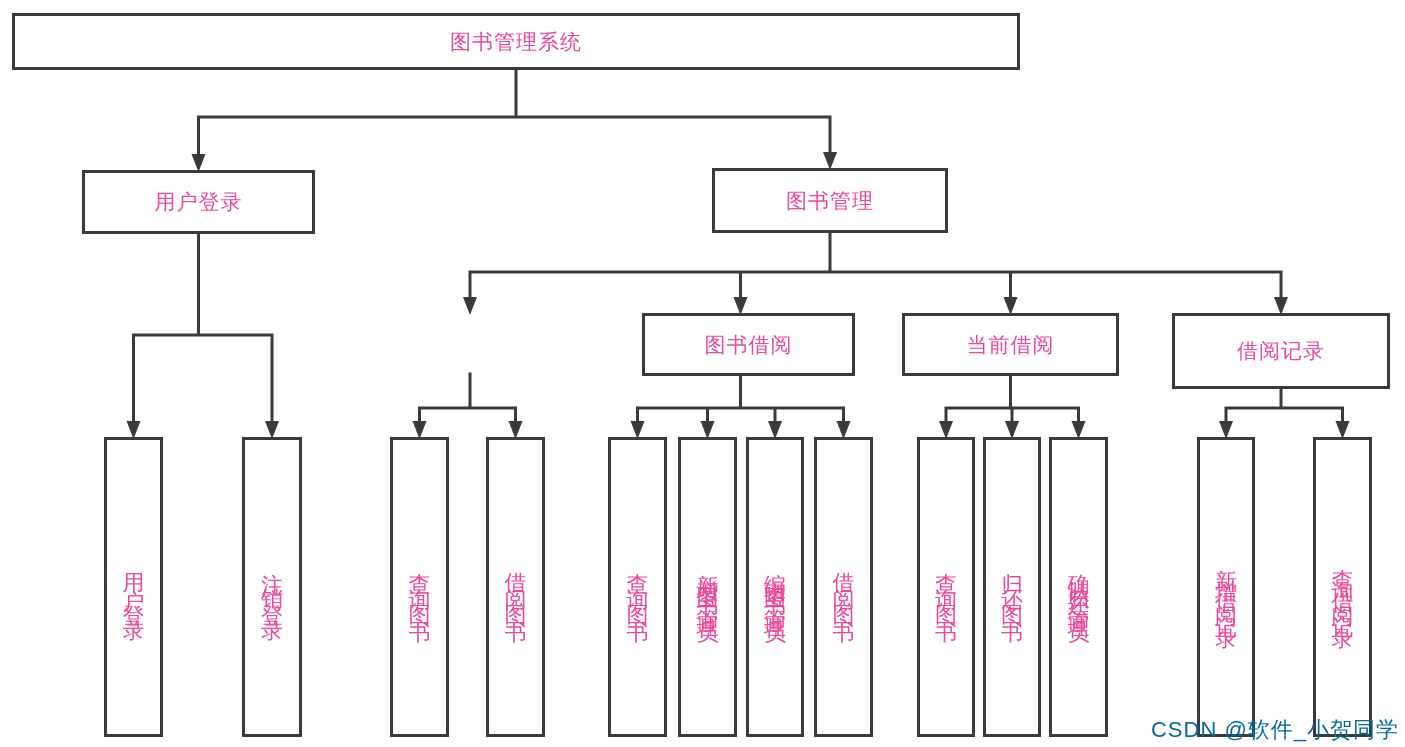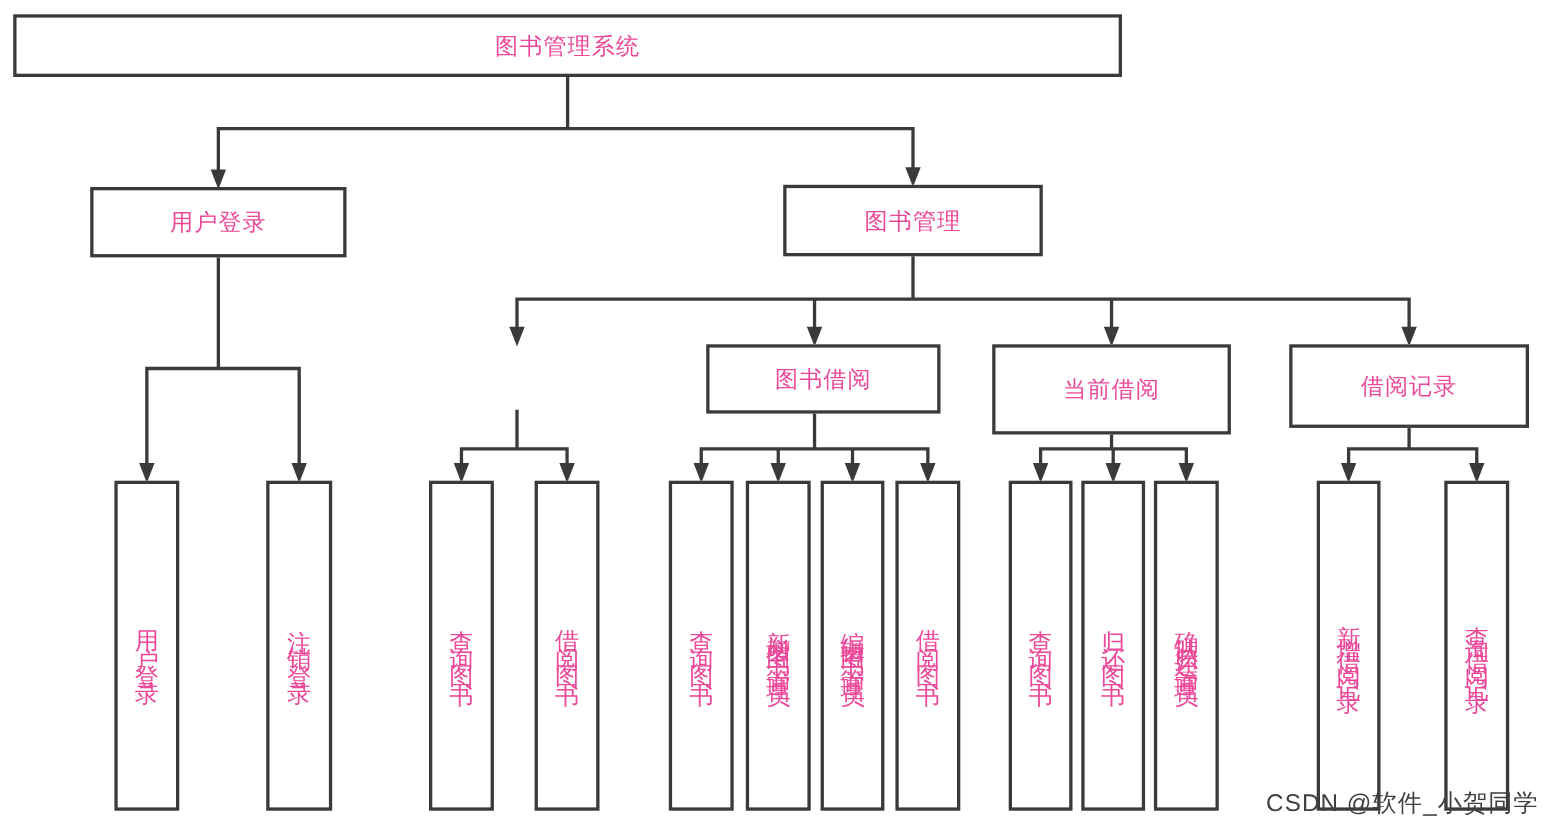--- a/index.html
+++ b/index.html
@@ -69,34 +69,34 @@
       <polygon points="630.5,421 644.5,421 637.5,439" fill="#3a3a3a"></polygon>
       <polygon points="700.5,421 714.5,421 707.5,439" fill="#3a3a3a"></polygon>
       <polygon points="768,421 782,421 775,439" fill="#3a3a3a"></polygon>
       <polygon points="836.5,421 850.5,421 843.5,439" fill="#3a3a3a"></polygon>
       <polygon points="939,421 953,421 946,439" fill="#3a3a3a"></polygon>
       <polygon points="1005,421 1019,421 1012,439" fill="#3a3a3a"></polygon>
       <polygon points="1071.5,421 1085.5,421 1078.5,439" fill="#3a3a3a"></polygon>
       <polygon points="1219,421 1233,421 1226,439" fill="#3a3a3a"></polygon>
       <polygon points="1335.5,421 1349.5,421 1342.5,439" fill="#3a3a3a"></polygon>
     </svg>
-  <div class="watermark" style="color: #404040;">CSDN @软件_小贺同学</div>
+  <div class="watermark" style="color: #0369a1;">CSDN @软件_小贺同学</div>
 <div class="node horizontal" style="left: 12px; top: 13px; width: 1008px; height: 57px;">
       <span class="node-label">图书管理系统</span>
     </div>
     <div class="node horizontal" style="left: 82px; top: 170px; width: 233px; height: 64px;">
       <span class="node-label">用户登录</span>
     </div>
     <div class="node horizontal" style="left: 712px; top: 168px; width: 236px; height: 65px;">
       <span class="node-label">图书管理</span>
     </div>
     <div class="node horizontal" style="left: 632px; top: 313px; width: 213px; height: 63px; margin-left: 10px;">
       <span class="node-label">图书借阅</span>
     </div>
-    <div class="node horizontal" style="left: 902px; top: 313px; width: 217px; height: 82px;">
+    <div class="node horizontal" style="left: 902px; top: 313px; width: 217px; height: 63px;">
       <span class="node-label">当前借阅</span>
     </div>
     <div class="node horizontal" style="left: 1172px; top: 313px; width: 218px; height: 76px;">
       <span class="node-label">借阅记录</span>
     </div>
     <div class="node vertical" style="left: 104px; top: 437px; width: 59px; height: 300px;">
       <span class="node-label" style="letter-spacing: 16px;">用户登录</span>
     </div>
     <div class="node vertical" style="left: 242px; top: 437px; width: 60px; height: 300px;">
       <span class="node-label" style="letter-spacing: 16px;">注销登录</span>

